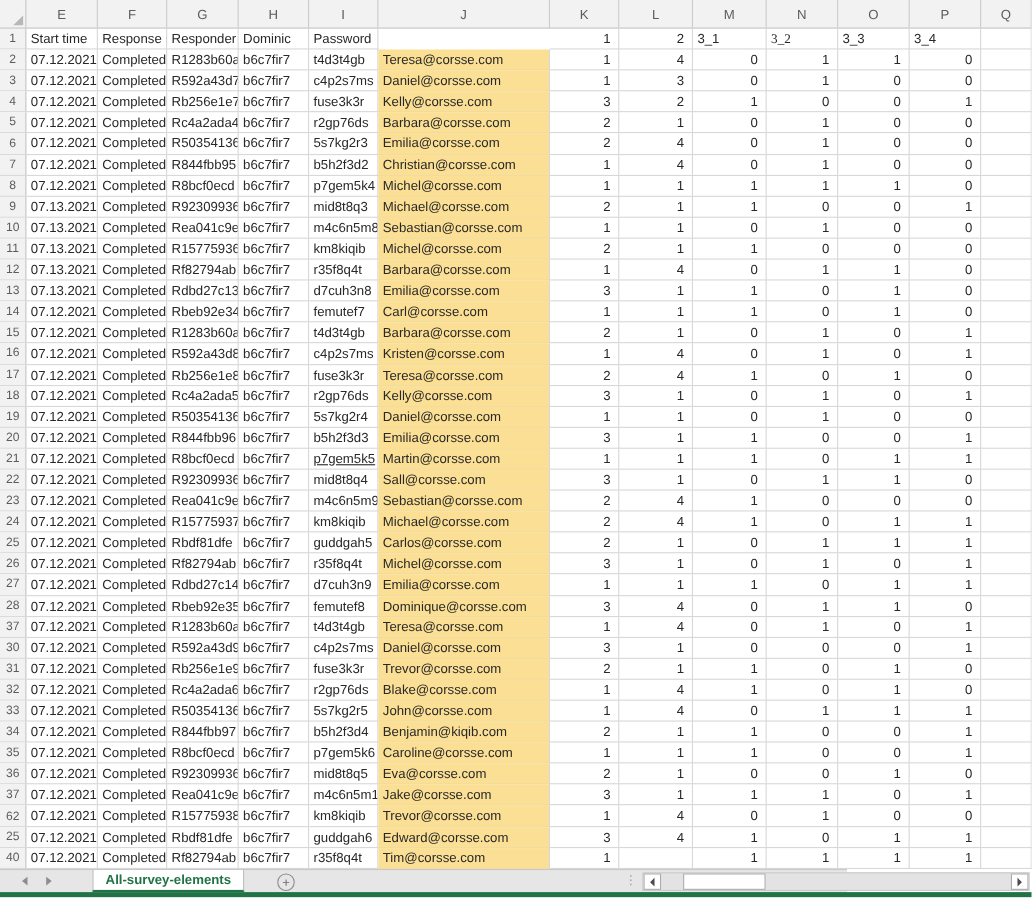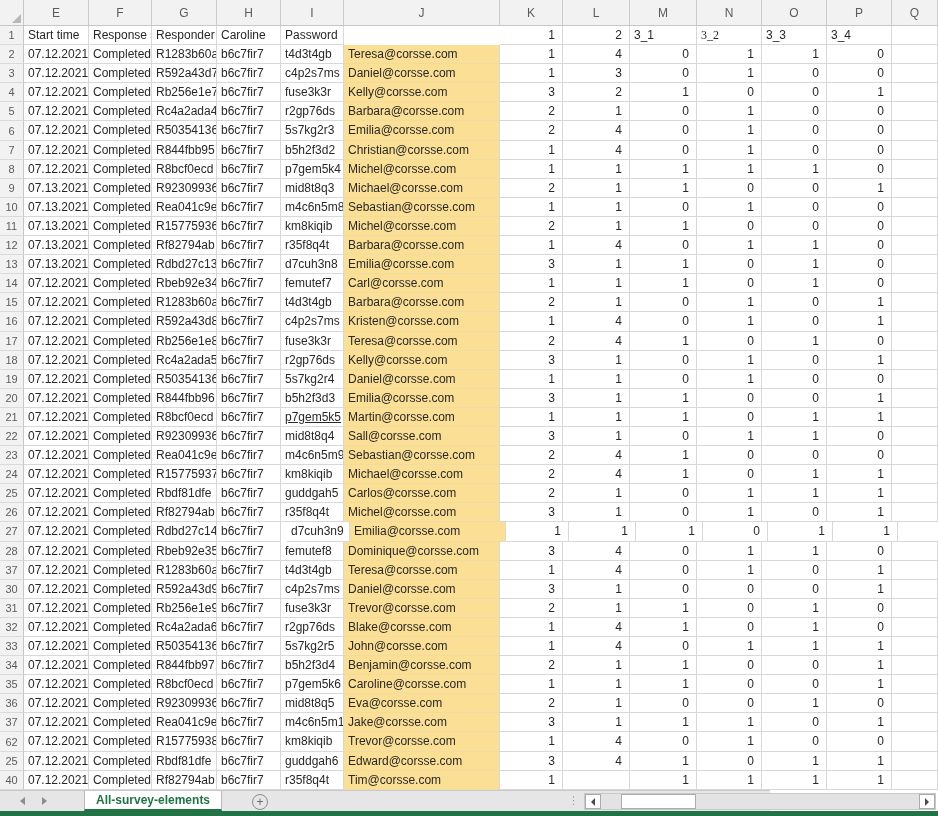--- a/index.html
+++ b/index.html
@@ -73,21 +73,21 @@
         <div class="col-hdr" style="width: 65px;">O</div>
         <div class="col-hdr" style="width: 65px;">P</div>
         <div class="col-hdr" style="width: 46px;">Q</div>
       </div>
     <div class="grid-body">
         <div class="row">
           <div class="row-hdr">1</div>
           <div class="cell" style="width: 65px;">Start time</div>
           <div class="cell" style="width: 63px;">Response status</div>
           <div class="cell" style="width: 65px;">Responder ID</div>
-          <div class="cell" style="width: 64px;">Caroline</div>
+          <div class="cell" style="width: 64px;">Dominic</div>
           <div class="cell" style="width: 63px;">Password</div>
           <div class="cell yellow" style="width: 156px; margin-top: 48px;">Secondary email address</div>
           <div class="cell num" style="width: 63px;">1</div>
           <div class="cell num" style="width: 67px;">2</div>
           <div class="cell" style="width: 67px;">3_1</div>
           <div class="cell" style="width: 65px; font-family: Liberation Serif, serif;">3_2</div>
           <div class="cell" style="width: 65px;">3_3</div>
           <div class="cell" style="width: 65px;">3_4</div>
           <div class="cell" style="width: 46px;"></div>
         </div>
@@ -490,21 +490,21 @@
           <div class="cell num" style="width: 65px;">0</div>
           <div class="cell num" style="width: 65px;">1</div>
           <div class="cell" style="width: 46px;"></div>
         </div>
         <div class="row">
           <div class="row-hdr">27</div>
           <div class="cell" style="width: 65px;">07.12.2021</div>
           <div class="cell" style="width: 63px;">Completed</div>
           <div class="cell" style="width: 65px;">Rdbd27c14</div>
           <div class="cell" style="width: 64px;">b6c7fir7</div>
-          <div class="cell" style="width: 63px; margin-left: 6px;">d7cuh3n9</div>
+          <div class="cell" style="width: 63px;">d7cuh3n9</div>
           <div class="cell yellow" style="width: 156px;">Emilia@corsse.com</div>
           <div class="cell num" style="width: 63px;">1</div>
           <div class="cell num" style="width: 67px;">1</div>
           <div class="cell num" style="width: 67px;">1</div>
           <div class="cell num" style="width: 65px;">0</div>
           <div class="cell num" style="width: 65px;">1</div>
           <div class="cell num" style="width: 65px;">1</div>
           <div class="cell" style="width: 46px;"></div>
         </div>
         <div class="row">
@@ -603,21 +603,21 @@
           <div class="cell num" style="width: 65px;">1</div>
           <div class="cell" style="width: 46px;"></div>
         </div>
         <div class="row">
           <div class="row-hdr">34</div>
           <div class="cell" style="width: 65px;">07.12.2021</div>
           <div class="cell" style="width: 63px;">Completed</div>
           <div class="cell" style="width: 65px;">R844fbb97</div>
           <div class="cell" style="width: 64px;">b6c7fir7</div>
           <div class="cell" style="width: 63px;">b5h2f3d4</div>
-          <div class="cell yellow" style="width: 156px;">Benjamin@corsse.com</div>
+          <div class="cell yellow" style="width: 156px;">Benjamin@kiqib.com</div>
           <div class="cell num" style="width: 63px;">2</div>
           <div class="cell num" style="width: 67px;">1</div>
           <div class="cell num" style="width: 67px;">1</div>
           <div class="cell num" style="width: 65px;">0</div>
           <div class="cell num" style="width: 65px;">0</div>
           <div class="cell num" style="width: 65px;">1</div>
           <div class="cell" style="width: 46px;"></div>
         </div>
         <div class="row">
           <div class="row-hdr">35</div>

